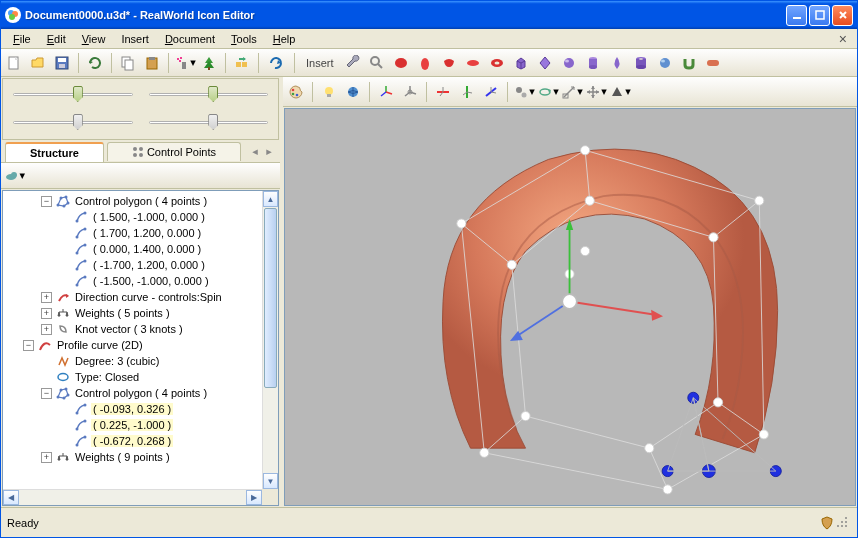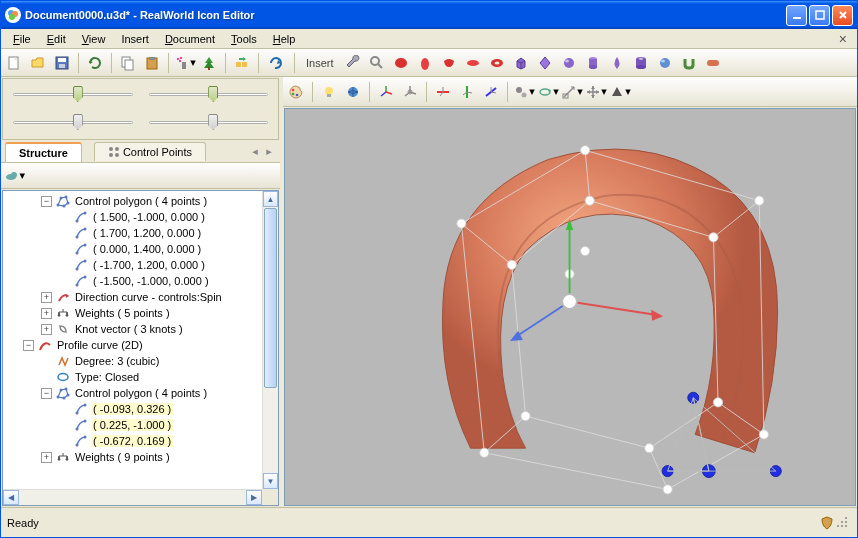--- a/index.html
+++ b/index.html
@@ -26,21 +26,21 @@
 .main-area { flex: 1; display: flex; min-height: 0; }
 .left-pane { width: 282px; border-right: 3px solid #ece9d8; display: flex; flex-direction: column; background: #ece9d8; }
 .sliders-panel { background: #ece9d8; border: 1px solid #c0c0a0; margin: 1px; padding: 2px; }
 .slider-row { display: flex; }
 .slider-cell { flex: 1; height: 28px; position: relative; }
 .slider-track { position: absolute; top: 12px; left: 8px; right: 8px; height: 3px; background: #fff; border: 1px solid #b0b0b0; border-radius: 2px; }
 .slider-thumb { position: absolute; top: 5px; width: 10px; height: 16px; background: linear-gradient(#dfe8c8, #b8d088); border: 1px solid #6b8a3a; border-radius: 2px; clip-path: polygon(0 0, 100% 0, 100% 70%, 50% 100%, 0 70%); }
 .slider-thumb.gray { background: linear-gradient(#f0f0f0, #d0d0d0); border-color: #888; }
 
 .tabs-row { display: flex; align-items: center; height: 22px; background: #ece9d8; border-bottom: 1px solid #c0c0a0; padding: 0 4px; }
-.tab { padding: 3px 13px; border: 1px solid #c0c0a0; border-bottom: none; background: #f5f3e8; border-radius: 3px 3px 0 0; margin-right: 12px; display: flex; align-items: center; gap: 3px; }
+.tab { padding: 3px 24px; border: 1px solid #c0c0a0; border-bottom: none; background: #f5f3e8; border-radius: 3px 3px 0 0; margin-right: 3px; display: flex; align-items: center; gap: 3px; }
 .tab.active { background: #fff; font-weight: bold; border-top: 2px solid #f0a050; }
 .tab .tab-icon { width: 12px; height: 12px; }
 .tabs-row .nav-btn { width: 14px; height: 16px; margin-left: auto; display: flex; align-items: center; justify-content: center; color: #888; }
 
 .mini-toolbar { height: 26px; background: linear-gradient(#fefefe, #e8e4d4); border-bottom: 1px solid #c0c0a0; display: flex; align-items: center; padding: 2px 4px; gap: 4px; }
 .mini-toolbar .mt-btn { width: 20px; height: 20px; display: flex; align-items: center; justify-content: center; }
 
 .tree-container { flex: 1; background: #fff; border: 1px solid #7f9db9; margin: 1px; overflow: hidden; position: relative; }
 .tree-scroll { position: absolute; top: 0; left: 0; right: 16px; bottom: 16px; overflow: hidden; }
 .tree { padding: 2px; }
@@ -508,21 +508,21 @@
             <div class="tree-node highlighted">
               <span class="indent" style="width:54px"></span>
               <span class="spacer"></span>
               <span class="node-icon">
                 <svg width="14" height="14">
                   <path d="M3 11 Q5 4 11 3" fill="none" stroke="#5a7ac0" stroke-width="1.5"></path>
                   <circle cx="3" cy="11" r="1.5" fill="#5a7ac0"></circle>
                   <circle cx="11" cy="3" r="1.5" fill="#5a7ac0"></circle>
                 </svg>
               </span>
-              <span class="node-label">( -0.672, 0.169 )</span>
+              <span class="node-label">( -0.672, 0.268 )</span>
             </div>
             <div class="tree-node">
               <span class="indent" style="width:36px"></span>
               <span class="expander">+</span>
               <span class="node-icon">
                 <svg width="14" height="14">
                   <path d="M7 3 L7 6 M3 6 L11 6 M3 6 L2 10 L4 10 Z M11 6 L10 10 L12 10 Z" stroke="#555" fill="#555" stroke-width="1"></path>
                 </svg>
               </span>
               <span class="node-label">Weights ( 9 points )</span>

